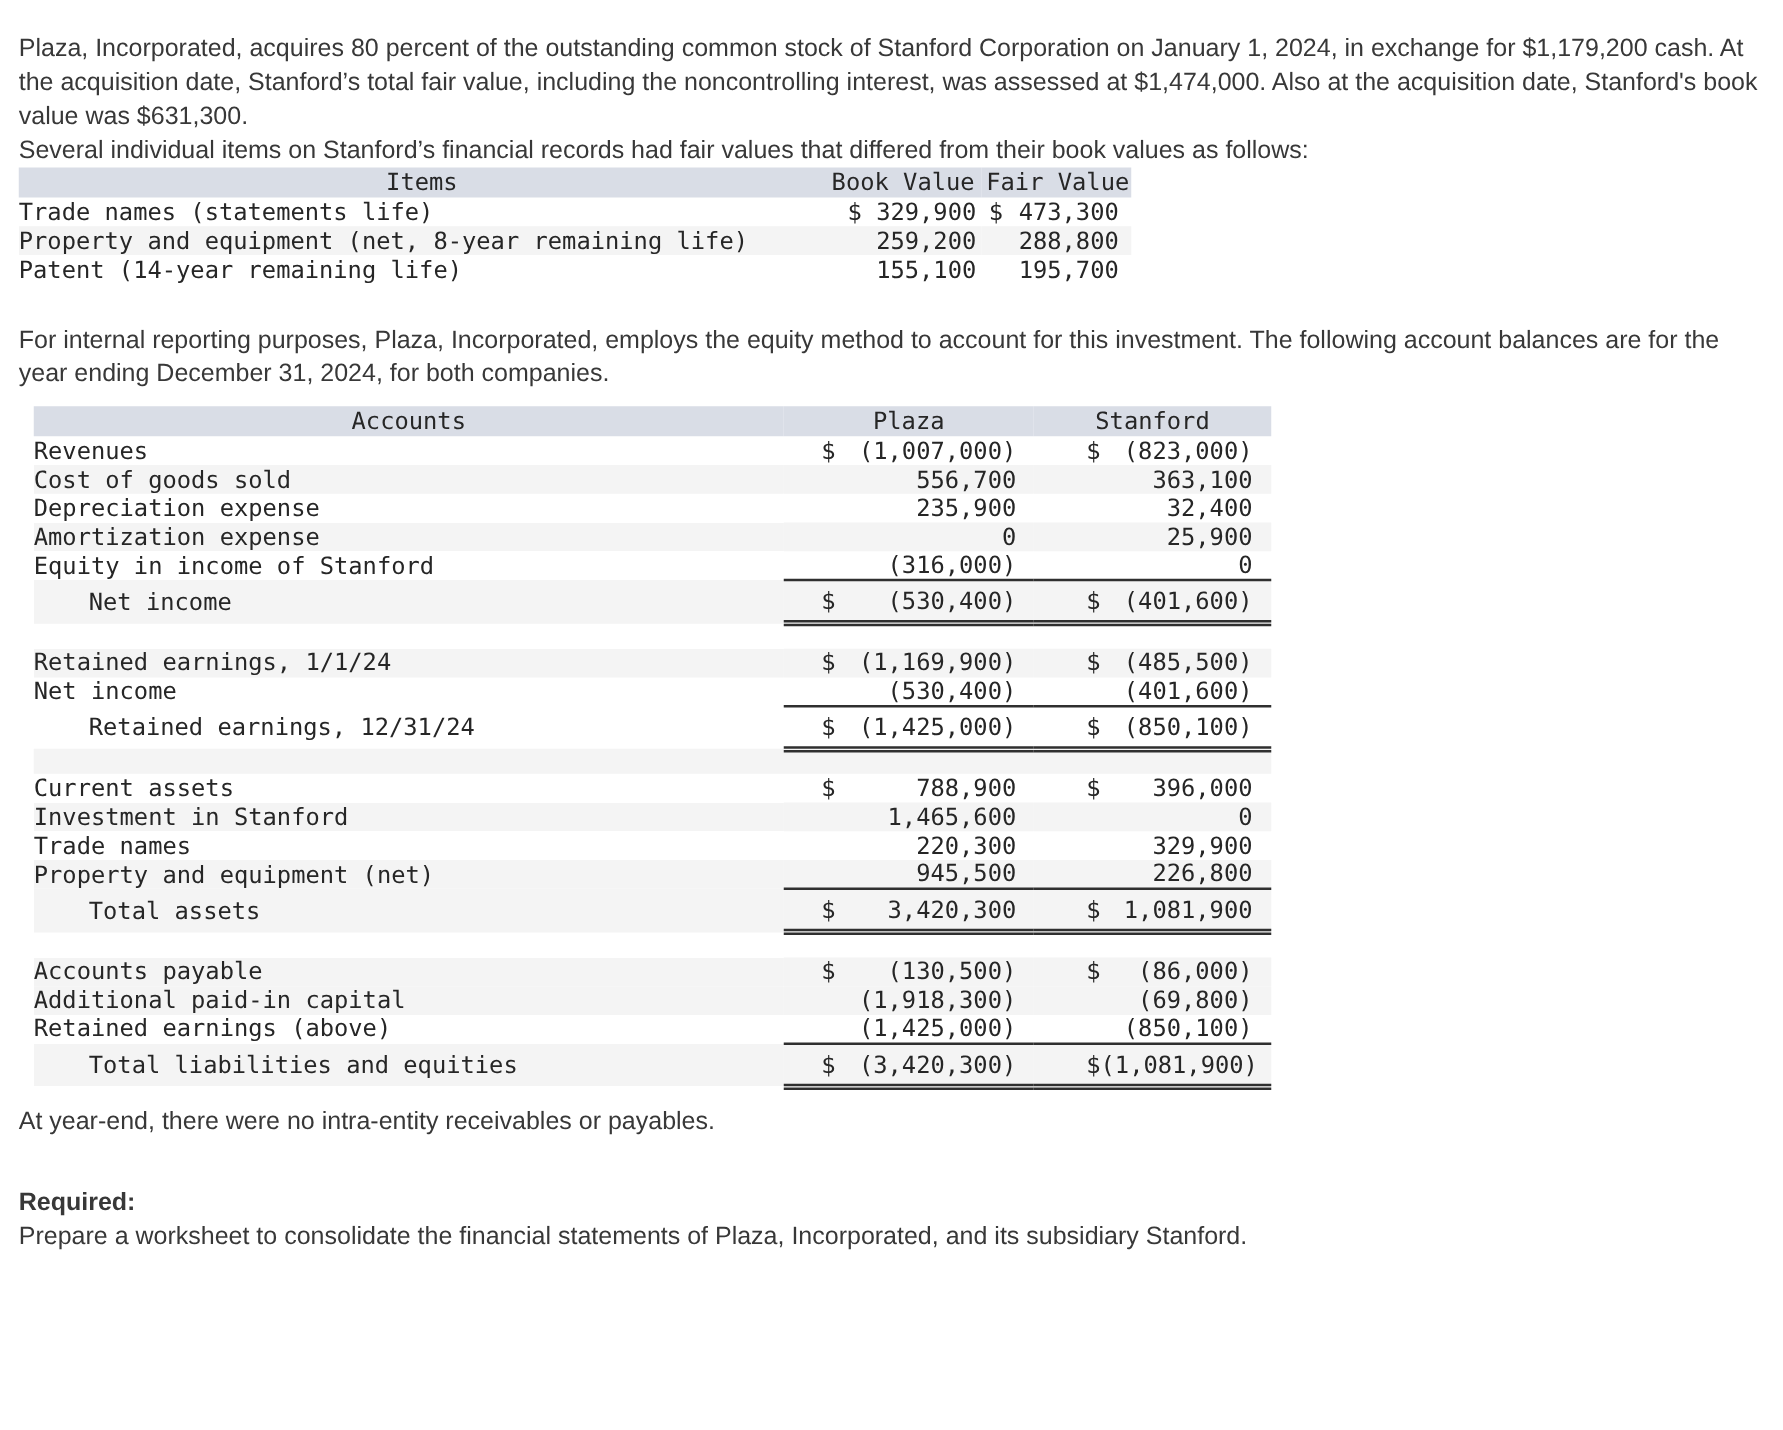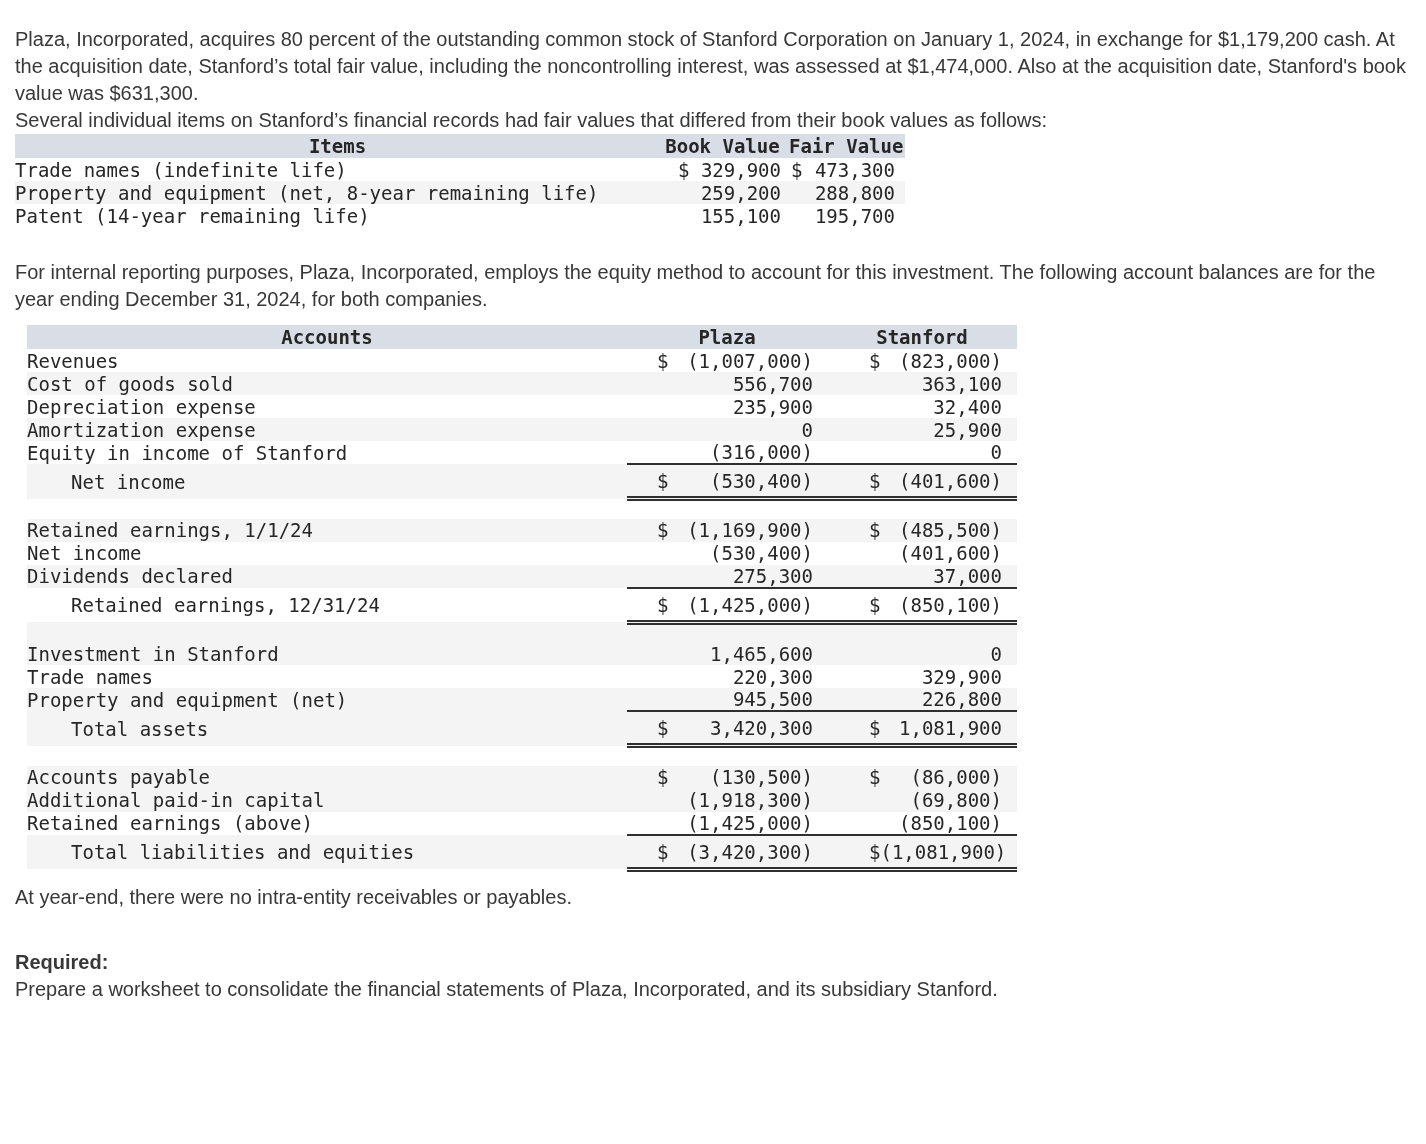--- a/index.html
+++ b/index.html
@@ -32,21 +32,21 @@
     table-layout:fixed;
     font-family:"DejaVu Sans Mono","Liberation Mono",monospace;
     font-size:19px;
     color:var(--table-text);
   }
   #fv-table{width:890px;margin:0 0 32px 0;}
   #acct-table{width:990px;margin:12px;}
 
   table.fin th{
     background:var(--header-bg);
-    font-weight:700;
+    font-weight:400;
     text-align:center;
     height:24px;
     padding:0 4px;
     white-space:nowrap;
   }
   table.fin td{
     height:23px;
     padding:0;
     white-space:nowrap;
     vertical-align:middle;
@@ -96,21 +96,21 @@
     </colgroup>
     <thead>
       <tr>
         <th>Items</th>
         <th>Book Value</th>
         <th>Fair Value</th>
       </tr>
     </thead>
     <tbody>
         <tr class="">
-          <td class="label">Trade names (indefinite life)</td>
+          <td class="label">Trade names (statements life)</td>
           <td class="num col-book">
             <div class="cell">
               <span class="ds">$</span>
               <span class="val">329,900</span>
             </div>
           </td>
           <td class="num col-fair">
             <div class="cell">
               <span class="ds">$</span>
               <span class="val">473,300</span>
@@ -282,52 +282,52 @@
               <span class="val">(530,400)</span>
             </div>
           </td>
           <td class="num col-stanford">
             <div class="cell">
               <span class="ds"></span>
               <span class="val">(401,600)</span>
             </div>
           </td>
         </tr>
-        <tr class=" stripe">
-          <td class="label">Dividends declared</td>
-          <td class="num col-plaza">
-            <div class="cell">
-              <span class="ds"></span>
-              <span class="val">275,300</span>
-            </div>
-          </td>
-          <td class="num col-stanford">
-            <div class="cell">
-              <span class="ds"></span>
-              <span class="val">37,000</span>
-            </div>
-          </td>
-        </tr>
         <tr class="subtotal">
           <td class="label">Retained earnings, 12/31/24</td>
           <td class="num col-plaza">
             <div class="cell">
               <span class="ds">$</span>
               <span class="val">(1,425,000)</span>
             </div>
           </td>
           <td class="num col-stanford">
             <div class="cell">
               <span class="ds">$</span>
               <span class="val">(850,100)</span>
             </div>
           </td>
         </tr>
         <tr class="spacer stripe">
           <td colspan="3"></td>
+        </tr>
+        <tr class="">
+          <td class="label">Current assets</td>
+          <td class="num col-plaza">
+            <div class="cell">
+              <span class="ds">$</span>
+              <span class="val">788,900</span>
+            </div>
+          </td>
+          <td class="num col-stanford">
+            <div class="cell">
+              <span class="ds">$</span>
+              <span class="val">396,000</span>
+            </div>
+          </td>
         </tr>
         <tr class=" stripe">
           <td class="label">Investment in Stanford</td>
           <td class="num col-plaza">
             <div class="cell">
               <span class="ds"></span>
               <span class="val">1,465,600</span>
             </div>
           </td>
           <td class="num col-stanford">

